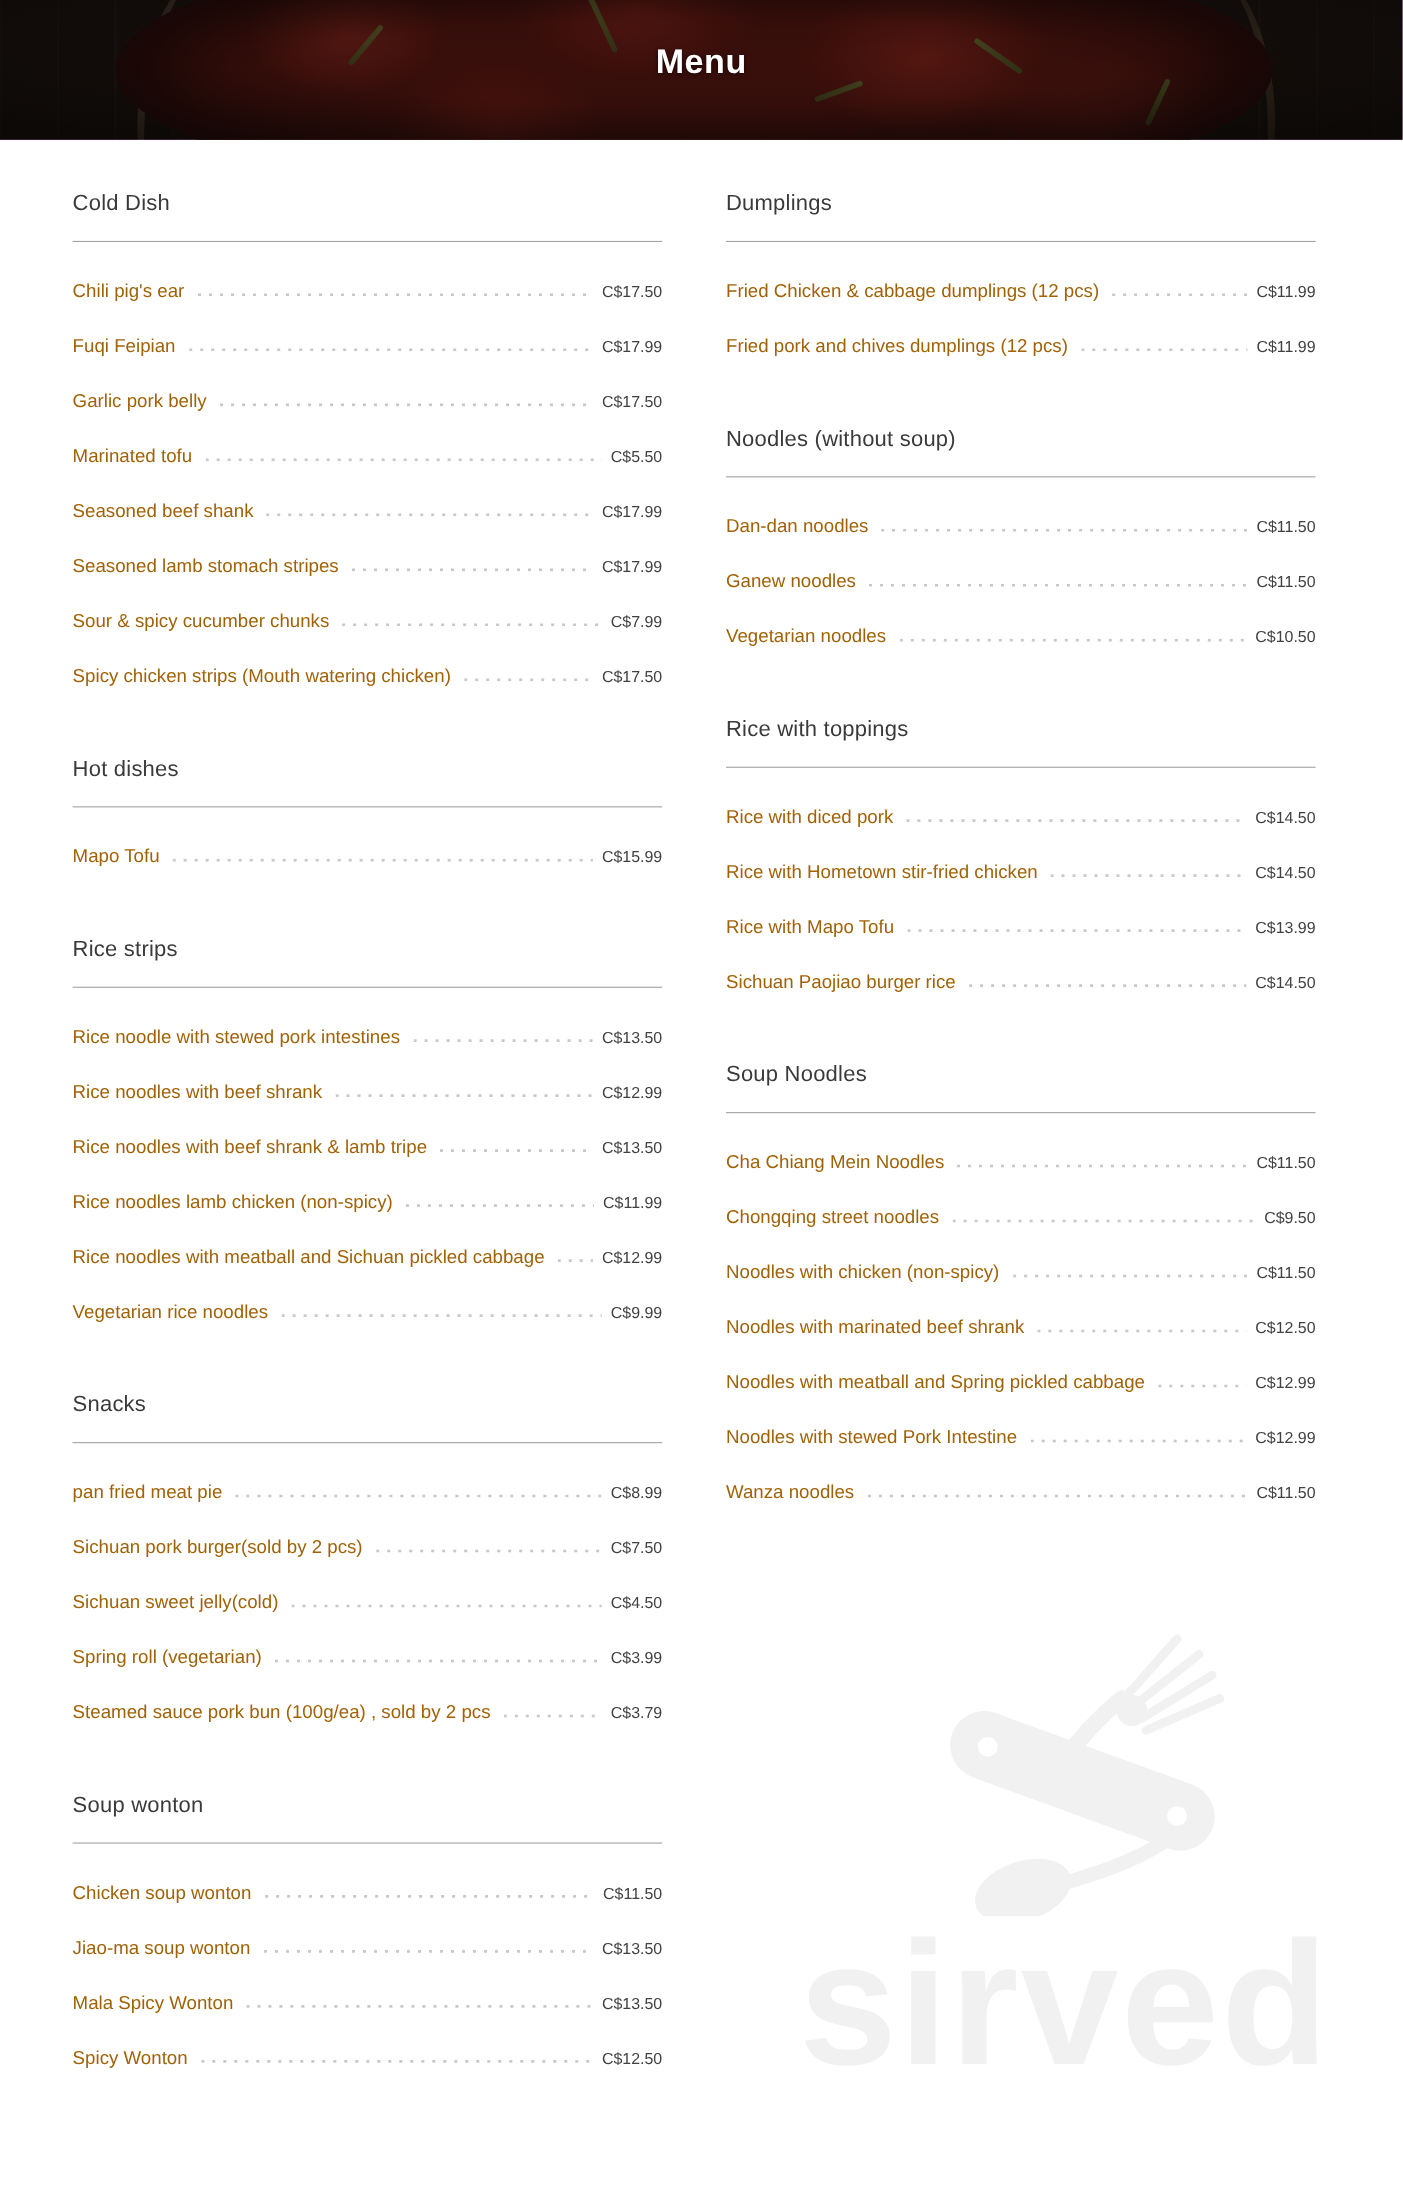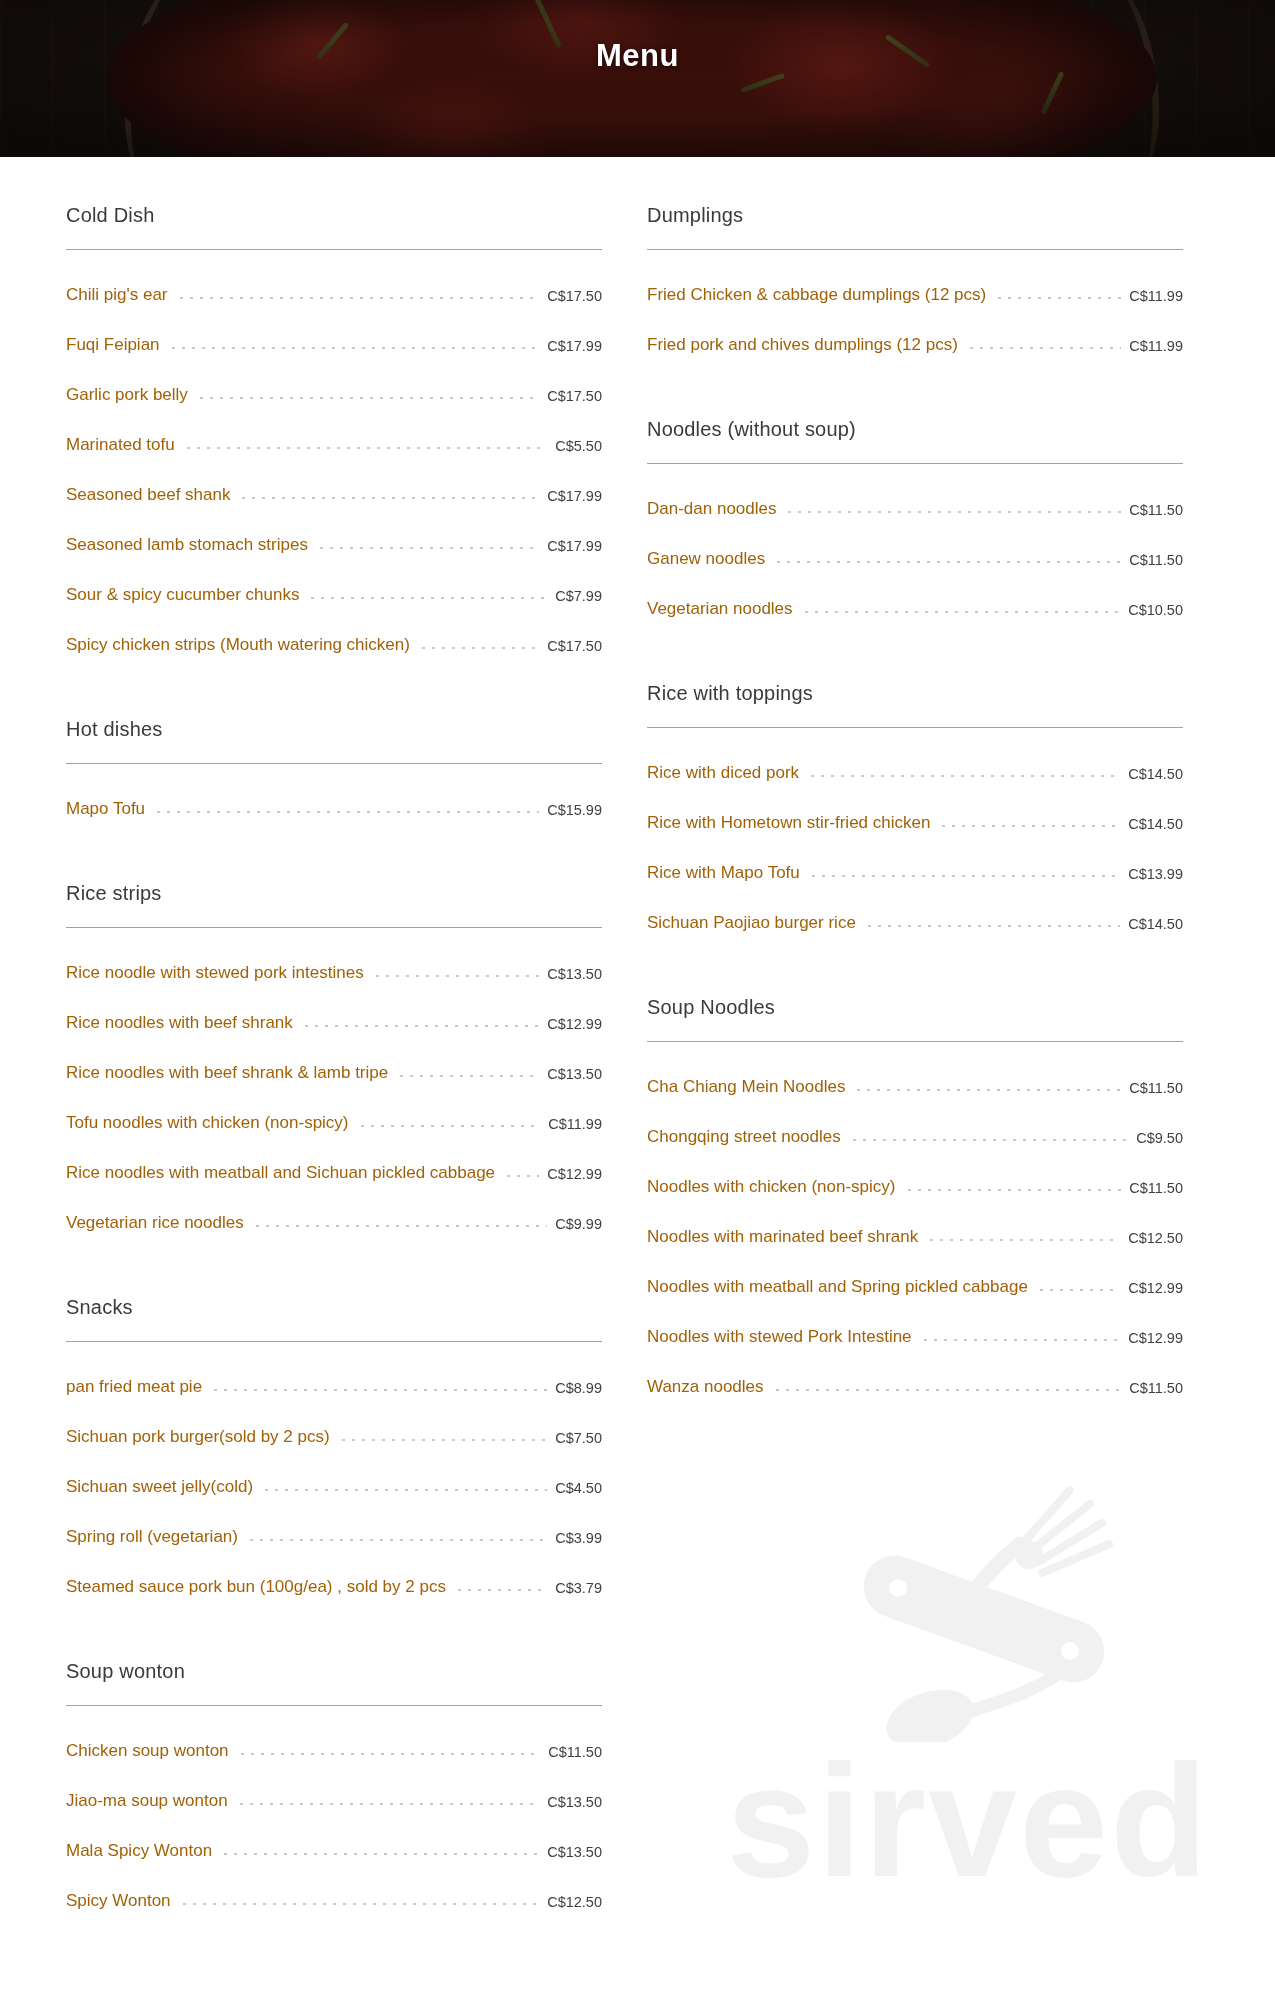--- a/index.html
+++ b/index.html
@@ -3,21 +3,21 @@
 <meta charset="utf-8">
 <style>
   * { margin:0; padding:0; box-sizing:border-box; }
   html,body { background:#ffffff; }
   body {
     width:1275px; height:1998px; position:relative; overflow:hidden;
     font-family:"Liberation Sans", sans-serif;
   }
 
   
-  .hero { position:relative; height:157px; background:#701a75; overflow:hidden; }
+  .hero { position:relative; height:127px; background:#701a75; overflow:hidden; }
   .hero-wood { position:absolute; inset:0;
     background:
       repeating-linear-gradient(90deg, rgba(255,255,255,0.025) 0 2px, rgba(0,0,0,0) 2px 52px),
       linear-gradient(#1a1410,#14100a);
   }
   .pepper-bowl { position:absolute; left:105px; right:118px; top:-45px; bottom:-45px;
     border-radius:45% / 60%;
     background:
       radial-gradient(ellipse 130px 80px at 20% 35%, rgba(158,44,33,.55), rgba(0,0,0,0) 70%),
       radial-gradient(ellipse 150px 90px at 45% 25%, rgba(142,37,28,.6), rgba(0,0,0,0) 70%),
@@ -42,21 +42,21 @@
     background:
       linear-gradient(rgba(10,6,5,.28), rgba(10,6,5,.36)),
       radial-gradient(ellipse at 50% 45%, rgba(0,0,0,0) 40%, rgba(8,5,4,.5) 88%);
   }
   .hero-title { position:absolute; left:0; right:0; top:38px; text-align:center;
     color:#ffffff; font-size:31px; font-weight:700; letter-spacing:.5px;
     text-shadow:0 1px 4px rgba(0,0,0,.6); z-index:3; }
 
   
   .menu-main { position:relative; z-index:1; display:grid;
-    grid-template-columns:536px 536px; column-gap:45px; padding:45px 66px 0 66px; }
+    grid-template-columns:536px 536px; column-gap:58px; padding:45px 66px 0 66px; }
   .menu-column { min-width:0; }
   .menu-section { margin-bottom:46px; }
   .section-title { font-size:20px; line-height:26px; font-weight:400;
     color:#3a3a3a; letter-spacing:.2px; }
   .section-divider { margin-top:21px; border-top:1px solid #a2a2a2; height:0; }
   .section-items { padding-top:20px; }
   .menu-item { height:50px; display:flex; align-items:center; }
   .item-name { font-size:17px; color:#a16207; white-space:nowrap; flex:0 0 auto; }
   .dot-leader { flex:1 1 auto; height:4px; position:relative; top:3px; margin:0 8px 0 12px;
     background-image:radial-gradient(circle at 1.5px 2px, #c8c8c8 1.4px, rgba(0,0,0,0) 1.5px);
@@ -171,21 +171,21 @@
     <span class="item-price">C$12.99</span>
   </div>
 
   <div class="menu-item">
     <span class="item-name">Rice noodles with beef shrank &amp; lamb tripe</span>
     <span class="dot-leader"></span>
     <span class="item-price">C$13.50</span>
   </div>
 
   <div class="menu-item">
-    <span class="item-name">Tofu noodles with chicken (non-spicy)</span>
+    <span class="item-name">Rice noodles lamb chicken (non-spicy)</span>
     <span class="dot-leader"></span>
     <span class="item-price">C$11.99</span>
   </div>
 
   <div class="menu-item">
     <span class="item-name">Rice noodles with meatball and Sichuan pickled cabbage</span>
     <span class="dot-leader"></span>
     <span class="item-price">C$12.99</span>
   </div>
 

